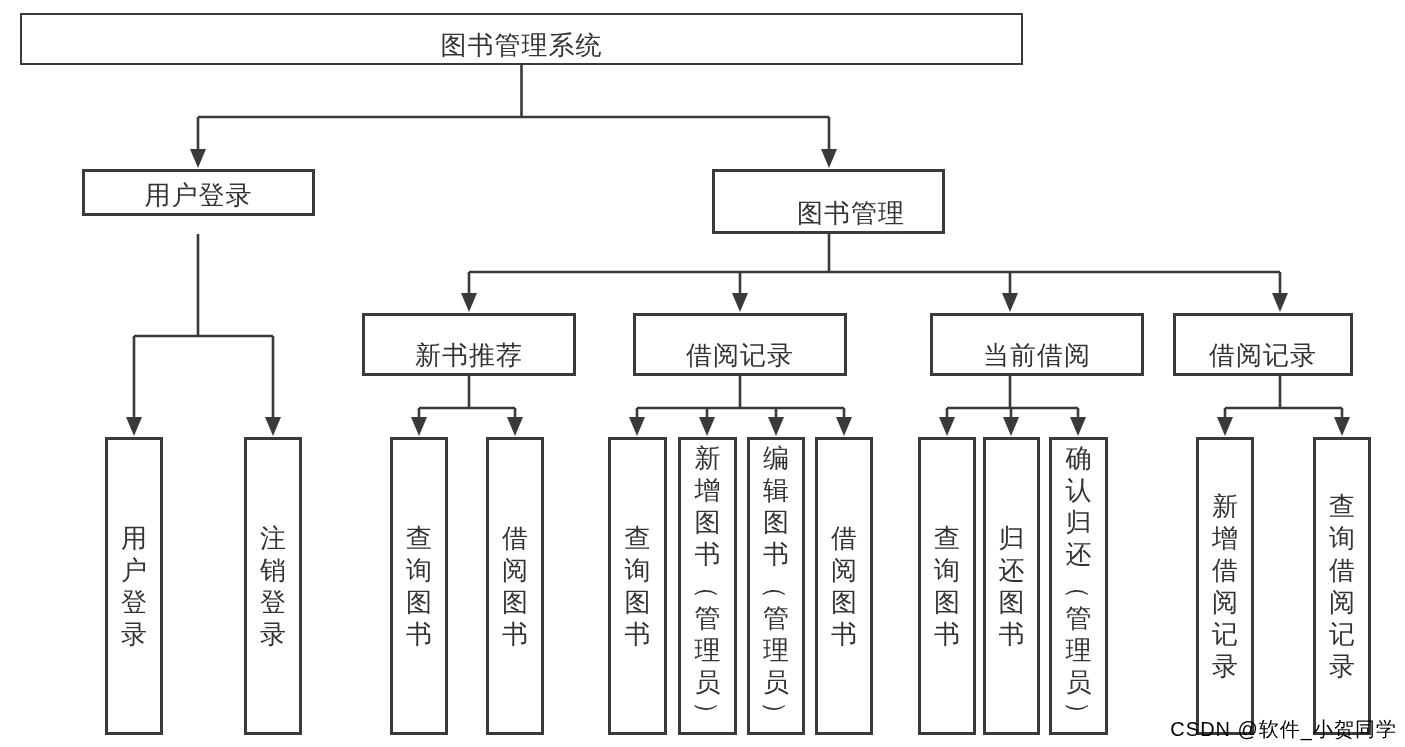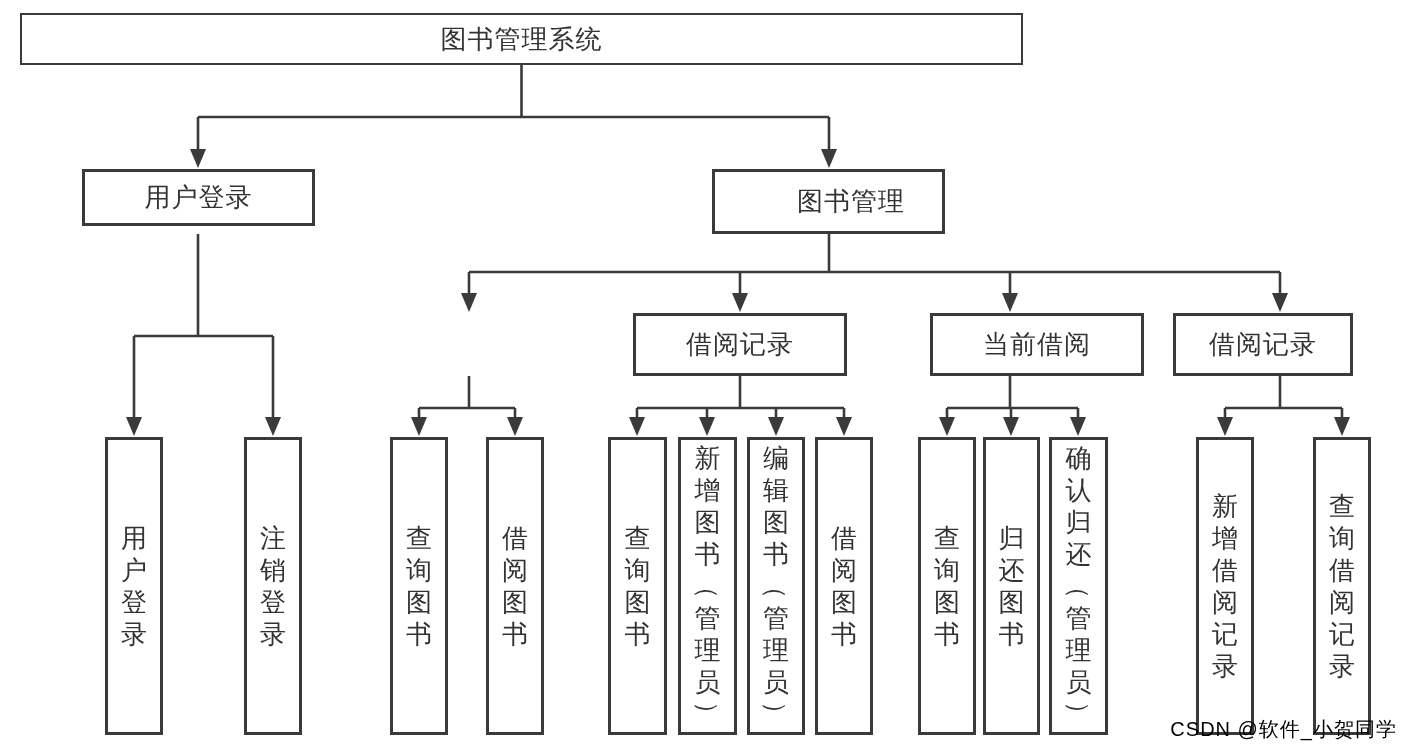--- a/index.html
+++ b/index.html
@@ -40,20 +40,21 @@
     justify-content: center;
     color: #333333;
   }
 
   .root-box { border-width: 2.5px; }
 
   .hbox {
     font-size: 26px;
     letter-spacing: 1px;
     white-space: nowrap;
+    align-items: flex-end;
   }
 
   .vbox {
     flex-direction: column;
   }
 
   .vtext { width: 100%; }
   .vchar {
     display: block;
     height: 32px;
@@ -112,27 +113,30 @@
 
     <path d="M1280 376 V408 M1225 408 H1342 M1225 408 V425 M1342 408 V425"></path>
     <polygon points="1225,436 1217,417 1233,417"></polygon>
     <polygon points="1342,436 1334,417 1350,417"></polygon>
   </svg>
 
   <div class="box hbox root-box" style="left:20px; top:13px; width:1003px; height:52px;">
     <span>图书管理系统</span>
   </div>
 
-  <div class="box hbox" style="left:82px; top:169px; width:233px; height:57px;">
+  <div class="box hbox" style="left:82px; top:169px; width:233px; height:47px;">
     <span>用户登录</span>
   </div>
   <div class="box hbox" style="left:712px; top:169px; width:233px; height:65px;padding-left:45px;">
     <span>图书管理</span>
   </div>
 
+  <div class="box hbox" style="left:362px; top:313px; width:214px; height:63px;">
+    <span>新书推荐</span>
+  </div>
   <div class="box hbox" style="left:633px; top:313px; width:214px; height:63px;">
     <span>借阅记录</span>
   </div>
   <div class="box hbox" style="left:903px; top:313px; width:214px; height:63px;margin-left:27px;">
     <span>当前借阅</span>
   </div>
   <div class="box hbox" style="left:1173px; top:313px; width:180px; height:63px;">
     <span>借阅记录</span>
   </div>
 

